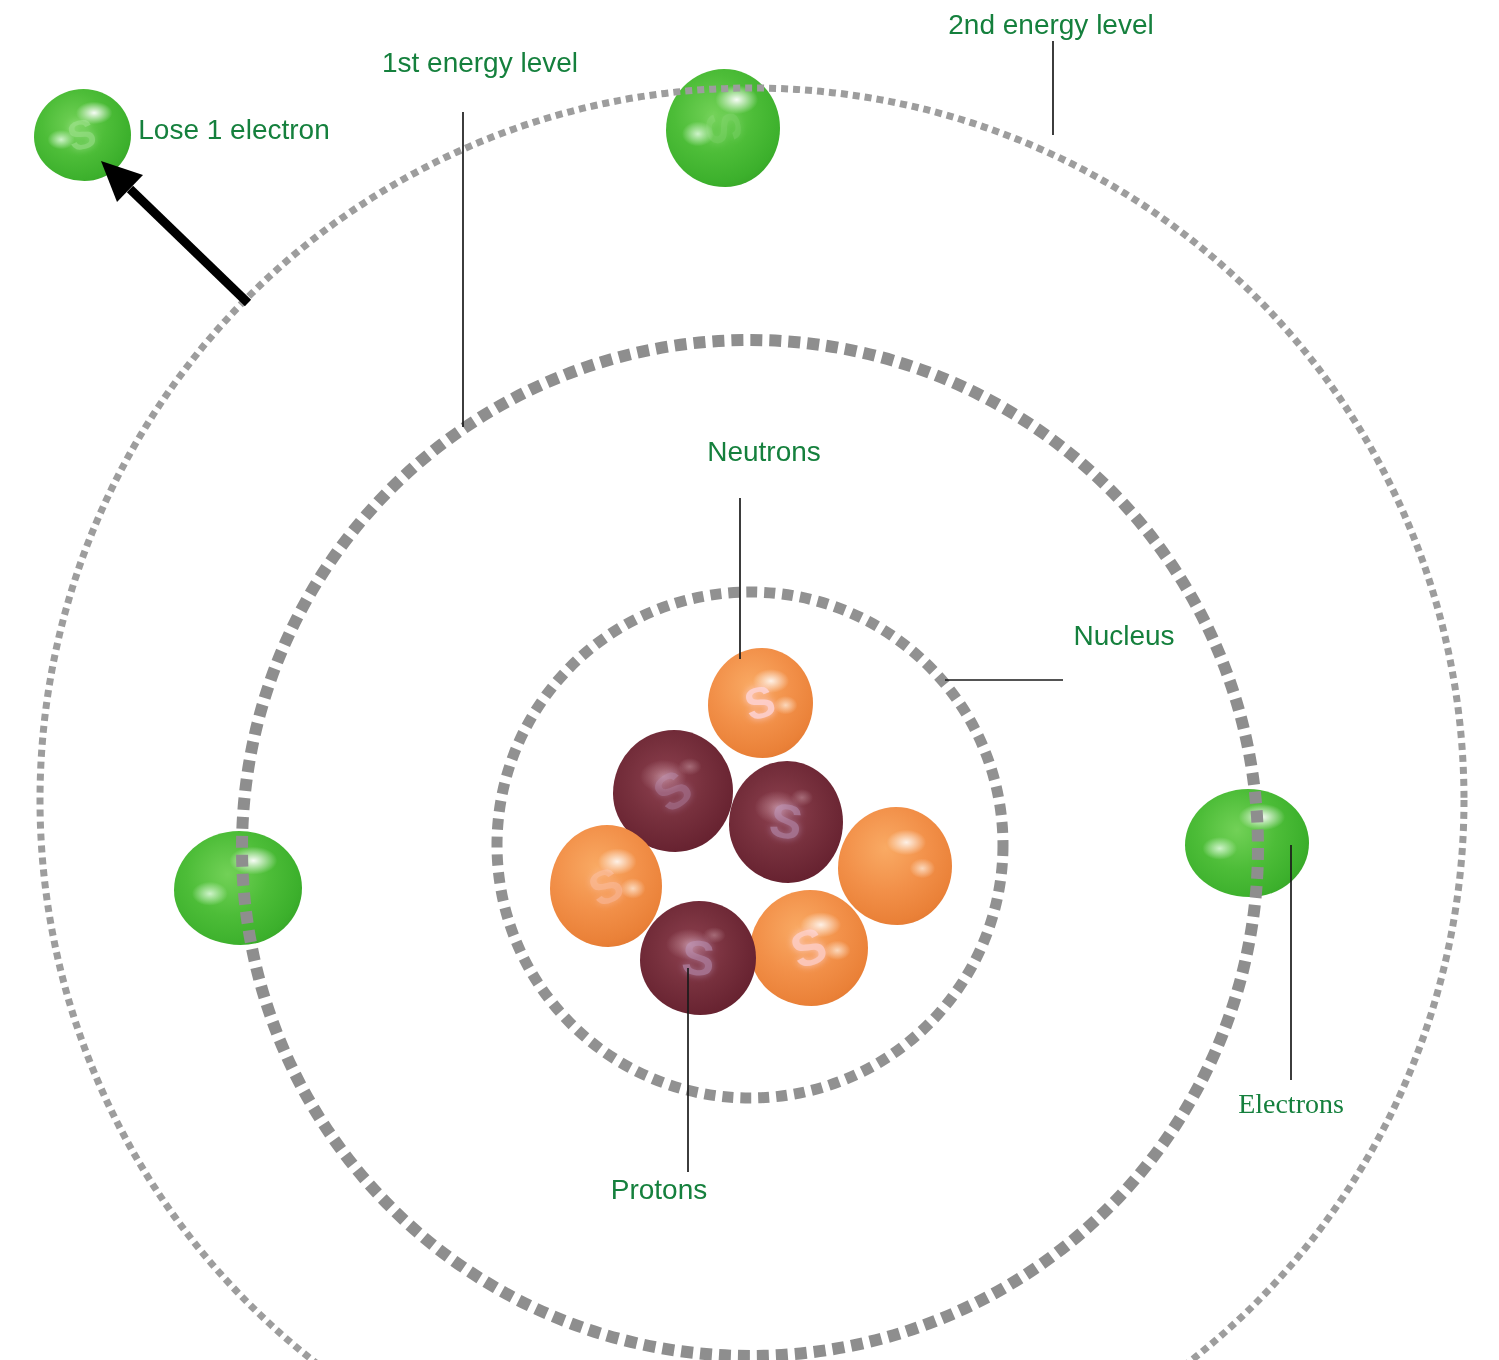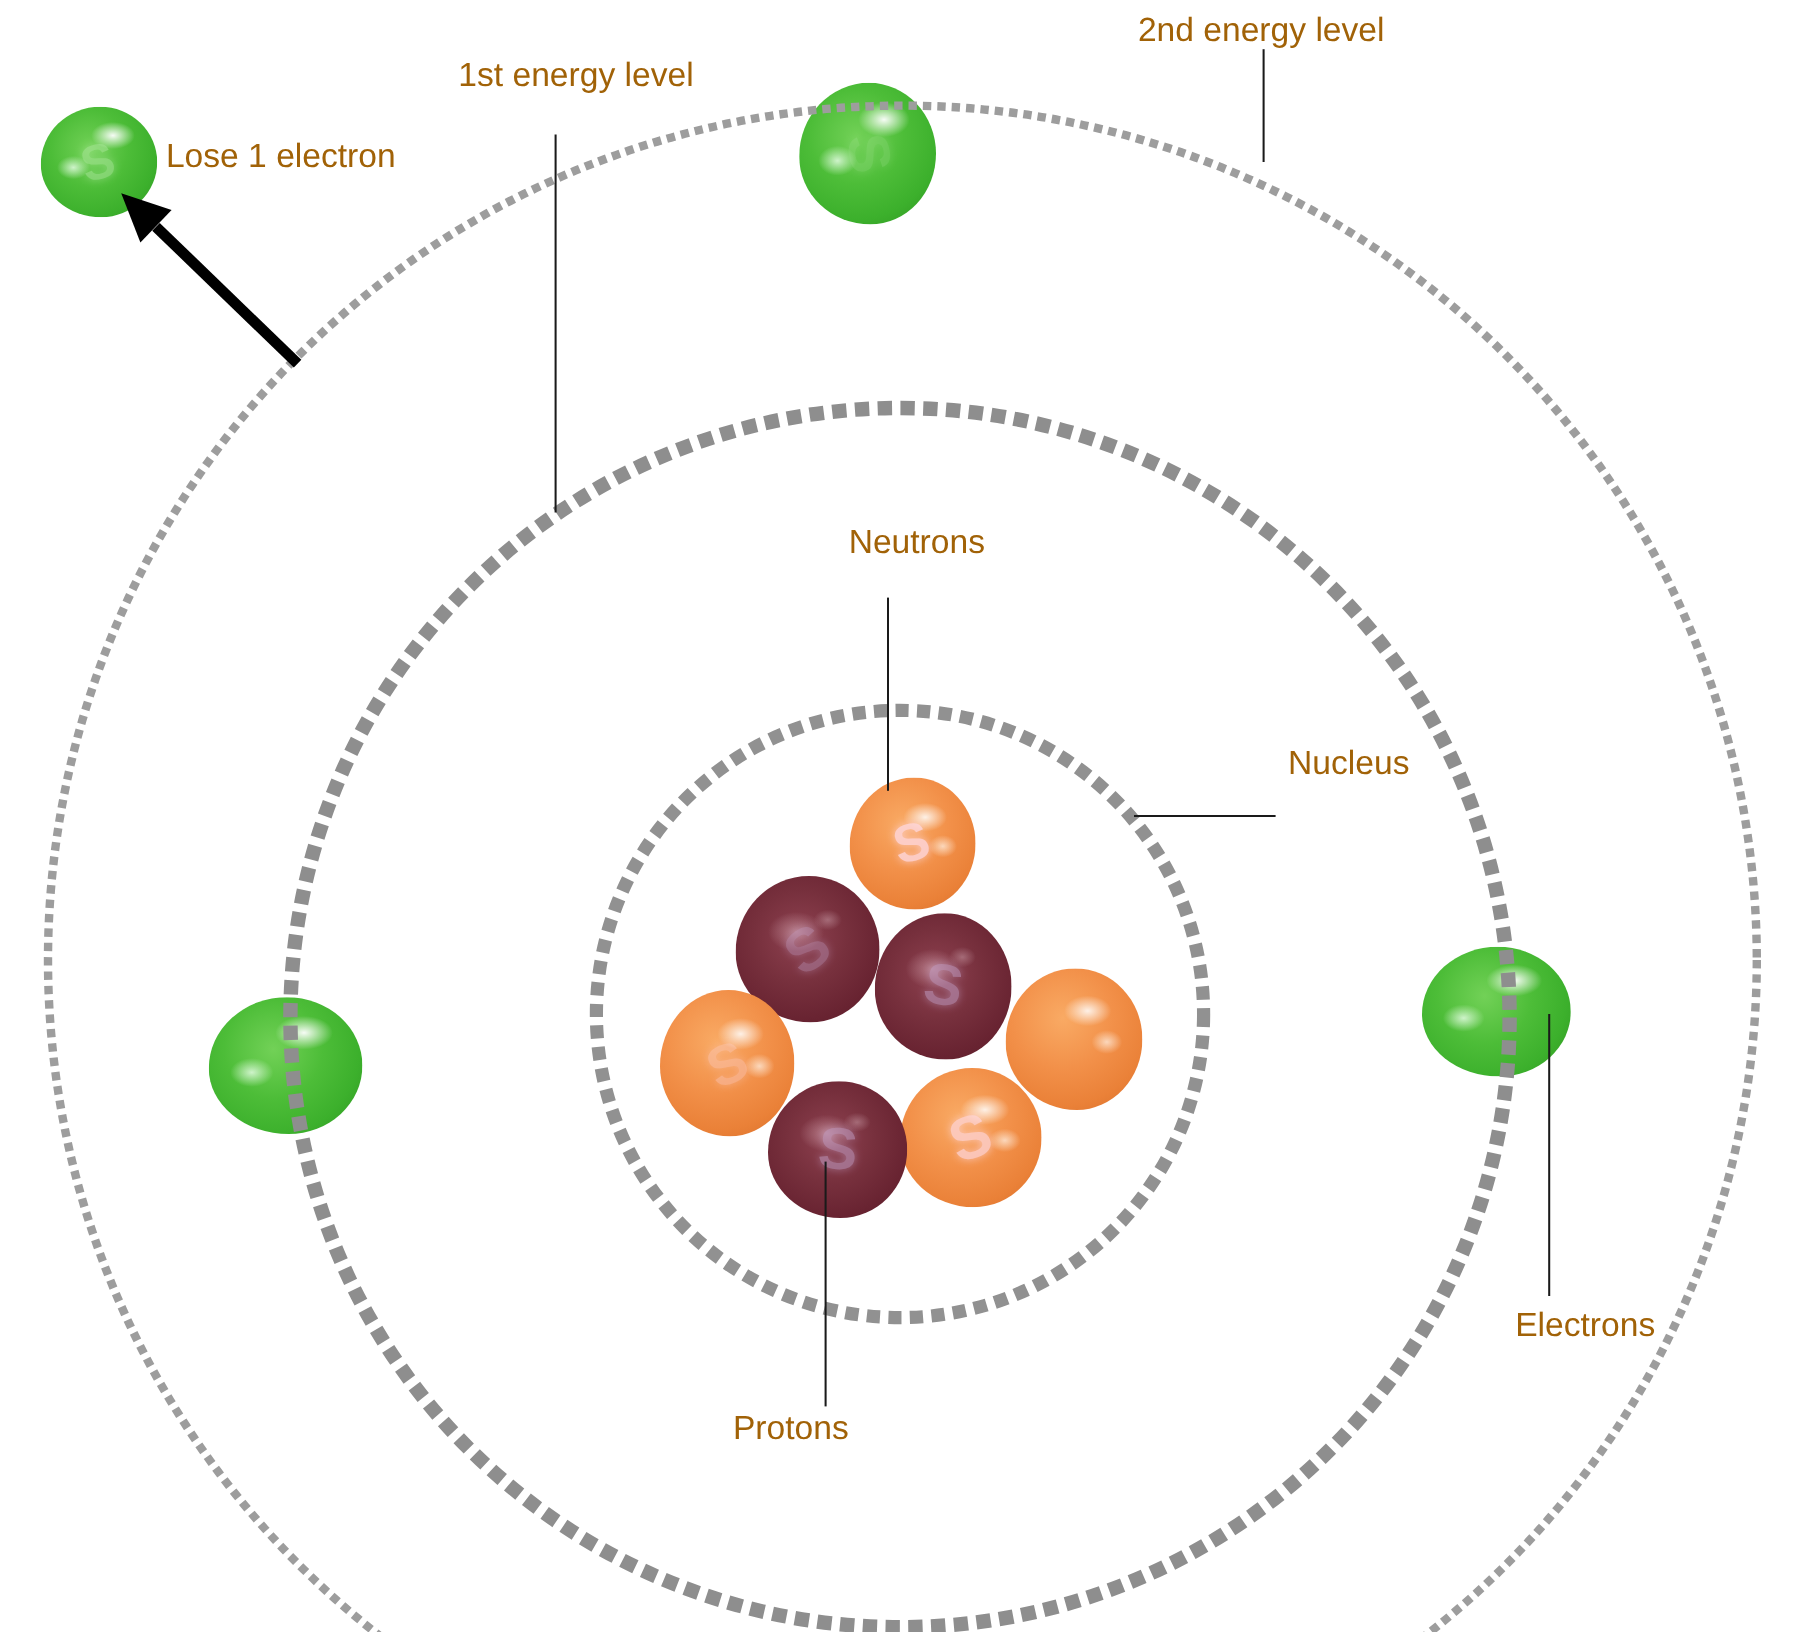--- a/index.html
+++ b/index.html
@@ -48,30 +48,30 @@
   }
   .skittle.electron .s-letter{color:#bdeeb0;}
   .skittle.neutron  .s-letter{color:#ffd9e2;}
   .skittle.proton   .s-letter{color:#c2a0c8;}
 
   
   .lbl{
     position:absolute;
     transform:translate(-50%,-50%);
     font-size:28px;
-    color:#a16207;
+    color:#15803d;
     white-space:nowrap;
   }
   #lbl-lose      {left:234px;  top:130px;}
   #lbl-first     {left:480px;  top:63px;}
   #lbl-second    {left:1051px; top:25px;}
   #lbl-neutrons  {left:740px;  top:452px;margin-left:24px;}
   #lbl-nucleus   {left:1124px; top:636px;}
   #lbl-protons   {left:659px;  top:1190px;}
-  #lbl-electrons {left:1321px; top:1104px;}
+  #lbl-electrons {left:1291px; top:1104px;font-family:Liberation Serif, serif;}
 </style>
 </head>
 <body>
 
 <div class="stage">
 
   <div id="skittles-layer">
       <div class="skittle neutron" style="left: 707.5px; top: 648px; width: 105px; height: 110px;">
         <span class="s-letter" style="font-size: 44px; transform: rotate(-15deg); opacity: 0.8;">S</span>
       </div>

